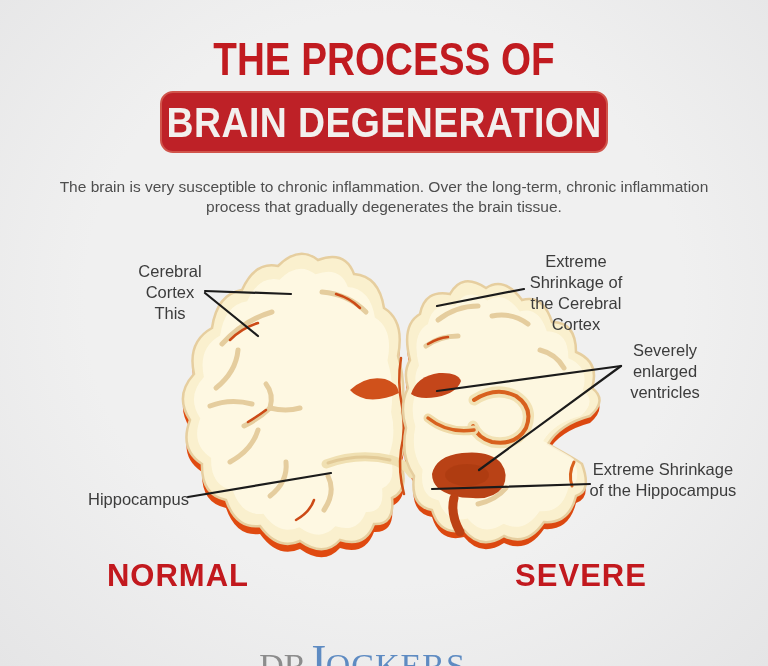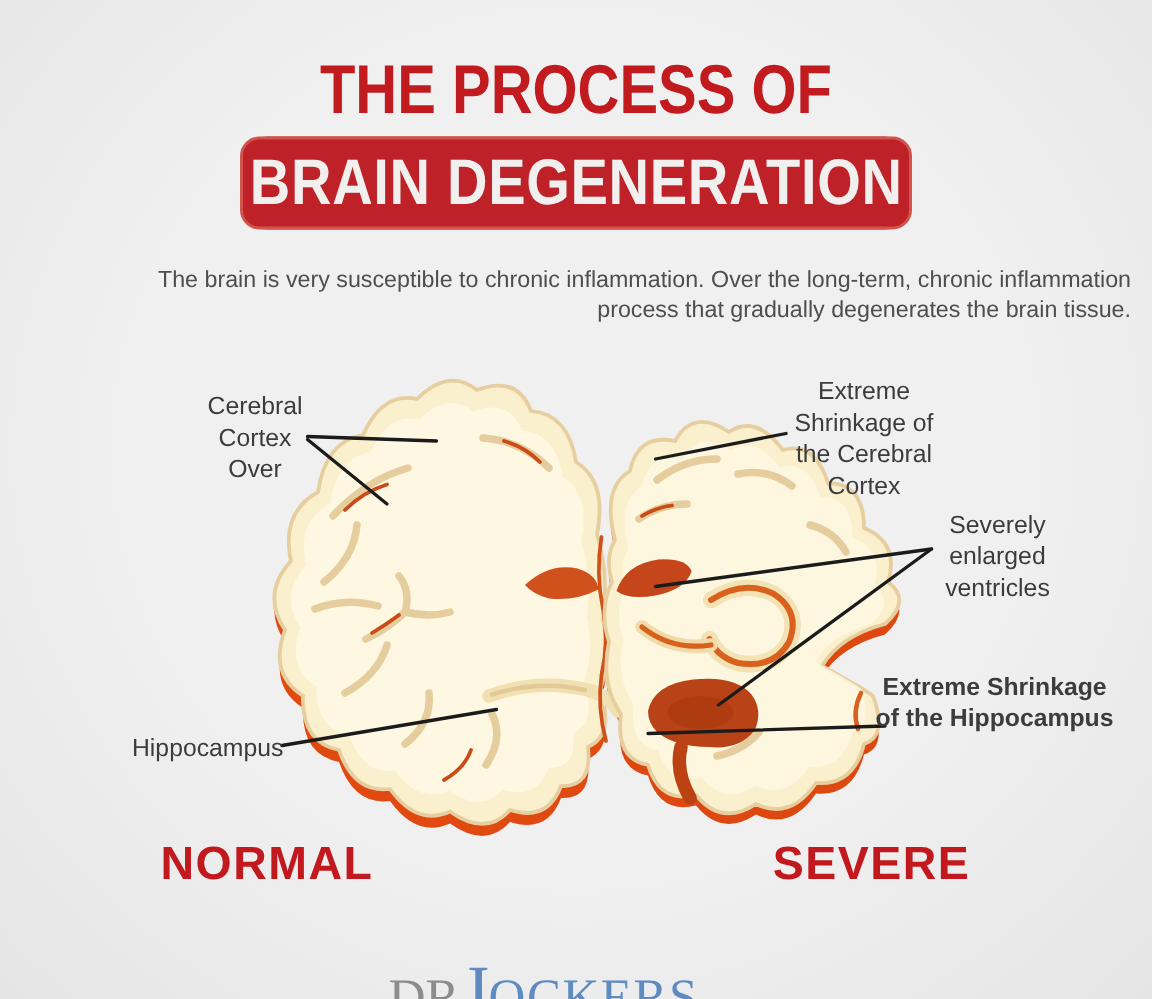--- a/index.html
+++ b/index.html
@@ -29,32 +29,32 @@
     display:flex; align-items:center; justify-content:center;
   }
   .title2{
     font-size:43px; font-weight:bold; color:#F2F0EE; white-space:nowrap;
     transform:scaleX(.87); line-height:1; letter-spacing:.5px;
   }
 
   
   .intro{
     top:177px; left:384px; width:740px; transform:translateX(-50%);
-    text-align:right; color:#4E4E4E; font-size:15.5px; line-height:19.5px;
+    text-align:center; color:#4E4E4E; font-size:15.5px; line-height:19.5px;
   }
 
   
   .callout{
     text-align:center; color:#3C3C3C; font-size:16.5px; line-height:21px;
     white-space:nowrap;
   }
   .lbl-ccf{top:261px; left:170px;}
   .lbl-esc{top:251px; left:576px;}
   .lbl-sev{top:340px; left:665px;}
-  .lbl-esh{top:448px; left:663px;font-weight:bold;}
+  .lbl-esh{top:459px; left:663px;}
   .lbl-hip{top:489px; left:88px; transform:none; text-align:left;}
 
   
   .compare{
     top:558px; font-size:31px; font-weight:bold; letter-spacing:1px;
     color:#C2191E; white-space:nowrap;
   }
   .normal{left:178px;}
   .severe{left:581px;}
 
@@ -169,21 +169,21 @@
       <line x1="621" y1="366" x2="437" y2="391"></line>
       <line x1="621" y1="366" x2="479" y2="470"></line>
       <line x1="590" y1="484" x2="432" y2="489"></line>
       <line x1="188" y1="497" x2="331" y2="473"></line>
     </g>
   </svg>
 
   <div class="abs callout centered lbl-ccf">
     <div>Cerebral</div>
     <div>Cortex</div>
-    <div>Over</div>
+    <div>This</div>
   </div>
 
   <div class="abs callout centered lbl-esc">
     <div>Extreme</div>
     <div>Shrinkage of</div>
     <div>the Cerebral</div>
     <div>Cortex</div>
   </div>
 
   <div class="abs callout centered lbl-sev">

